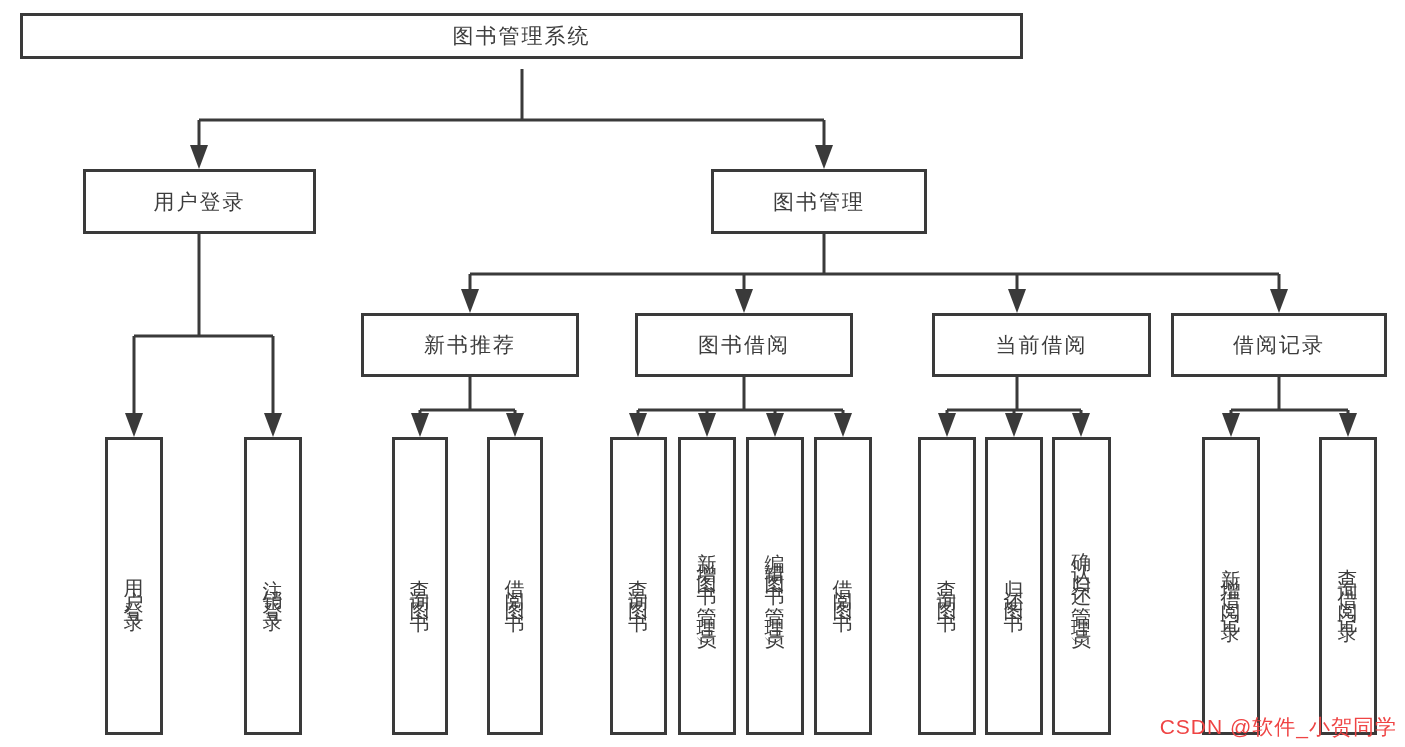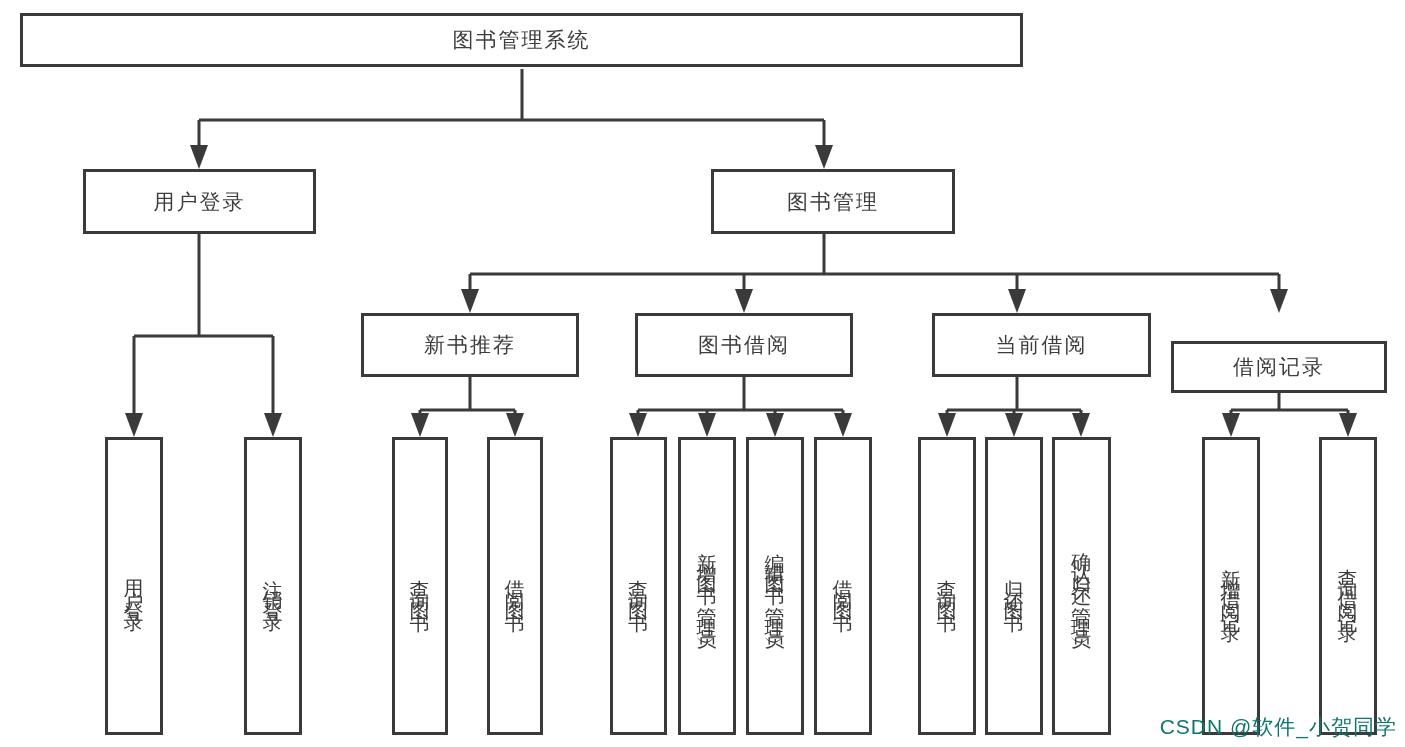--- a/index.html
+++ b/index.html
@@ -40,31 +40,31 @@
     letter-spacing: 11px;
     line-height: 1;
     color: #3d3d3d;
   }
   .watermark {
     position: absolute;
     right: 8px;
     top: 713px;
     font-size: 21px;
     letter-spacing: 1px;
-    color: #0f766e;
+    color: #ef4444;
     white-space: nowrap;
   }
   
-  #n-root   { left: 20px;   top: 13px;  width: 1003px; height: 54px; font-family: Liberation Serif, serif; }
+  #n-root   { left: 20px;   top: 13px;  width: 1003px; height: 46px; font-family: Liberation Serif, serif; }
   #n-l2-0   { left: 83px;   top: 169px; width: 233px;  height: 65px; }
-  #n-l2-1   { left: 711px;  top: 169px; width: 244px;  height: 65px; }
+  #n-l2-1   { left: 711px;  top: 169px; width: 216px;  height: 65px; }
   #n-l3-0   { left: 361px;  top: 313px; width: 218px;  height: 64px; }
   #n-l3-1   { left: 635px;  top: 313px; width: 218px;  height: 64px; }
   #n-l3-2   { left: 932px;  top: 313px; width: 219px;  height: 64px; }
-  #n-l3-3   { left: 1171px; top: 313px; width: 216px;  height: 52px; margin-top: 28px; }
+  #n-l3-3   { left: 1171px; top: 313px; width: 216px;  height: 64px; }
   #n-leaf-0  { left: 105px;  top: 437px; width: 58px; height: 298px; }
   #n-leaf-1  { left: 244px;  top: 437px; width: 58px; height: 298px; }
   #n-leaf-2  { left: 392px;  top: 437px; width: 56px; height: 298px; }
   #n-leaf-3  { left: 487px;  top: 437px; width: 56px; height: 298px; }
   #n-leaf-4  { left: 610px;  top: 437px; width: 57px; height: 298px; }
   #n-leaf-5  { left: 678px;  top: 437px; width: 58px; height: 298px; }
   #n-leaf-6  { left: 746px;  top: 437px; width: 58px; height: 298px; }
   #n-leaf-7  { left: 814px;  top: 437px; width: 58px; height: 298px; }
   #n-leaf-8  { left: 918px;  top: 437px; width: 58px; height: 298px; }
   #n-leaf-9  { left: 985px;  top: 437px; width: 58px; height: 298px; }

